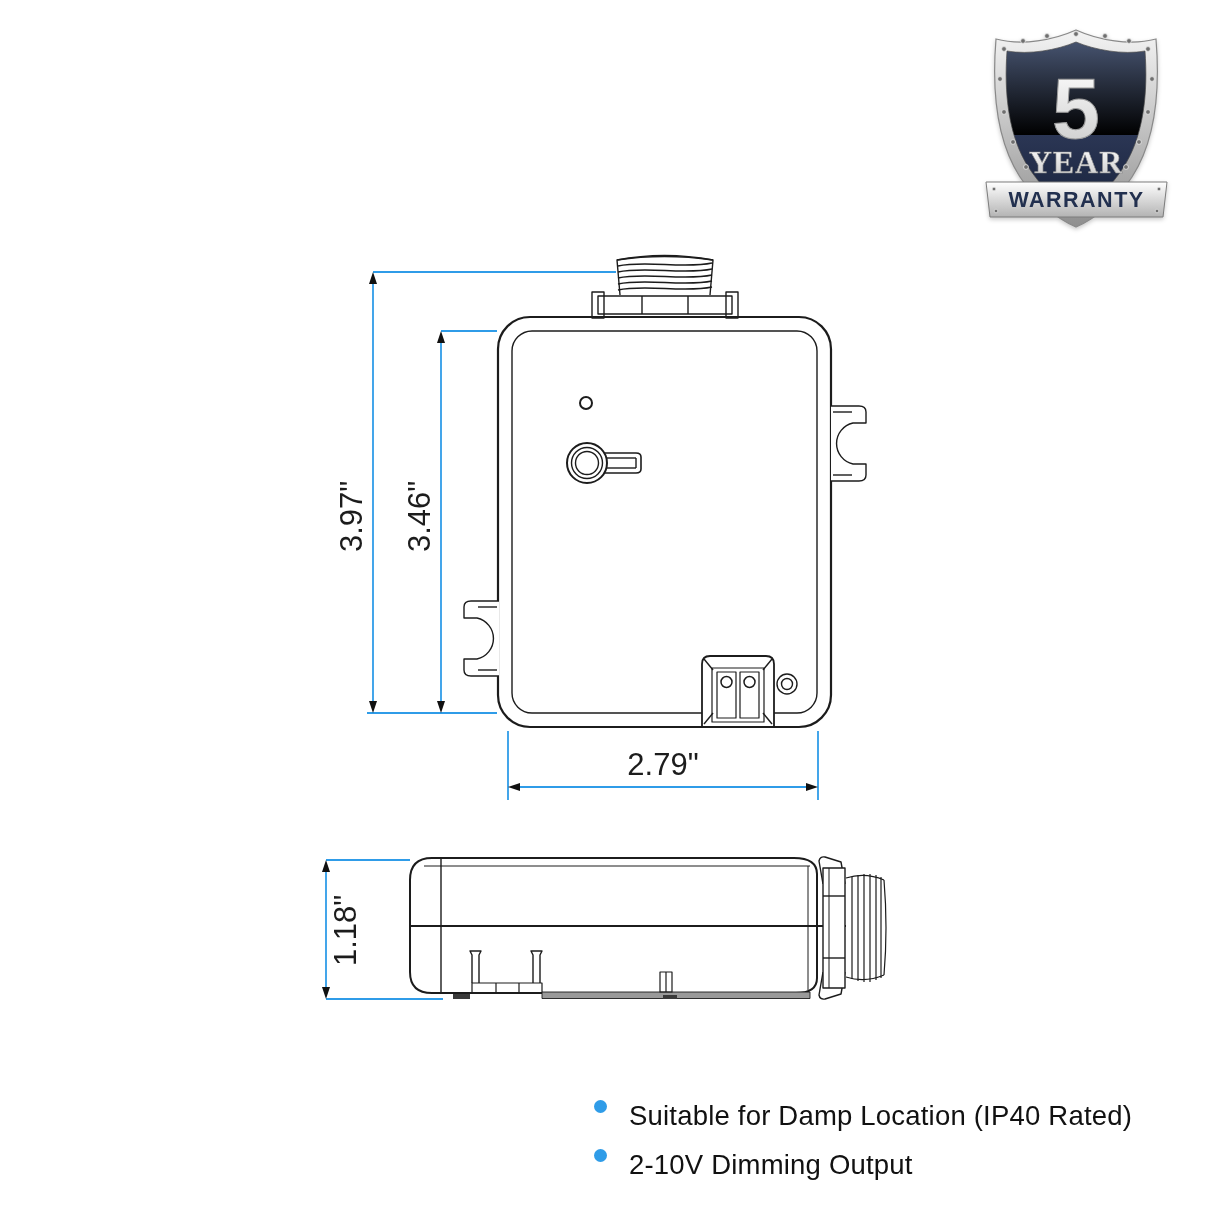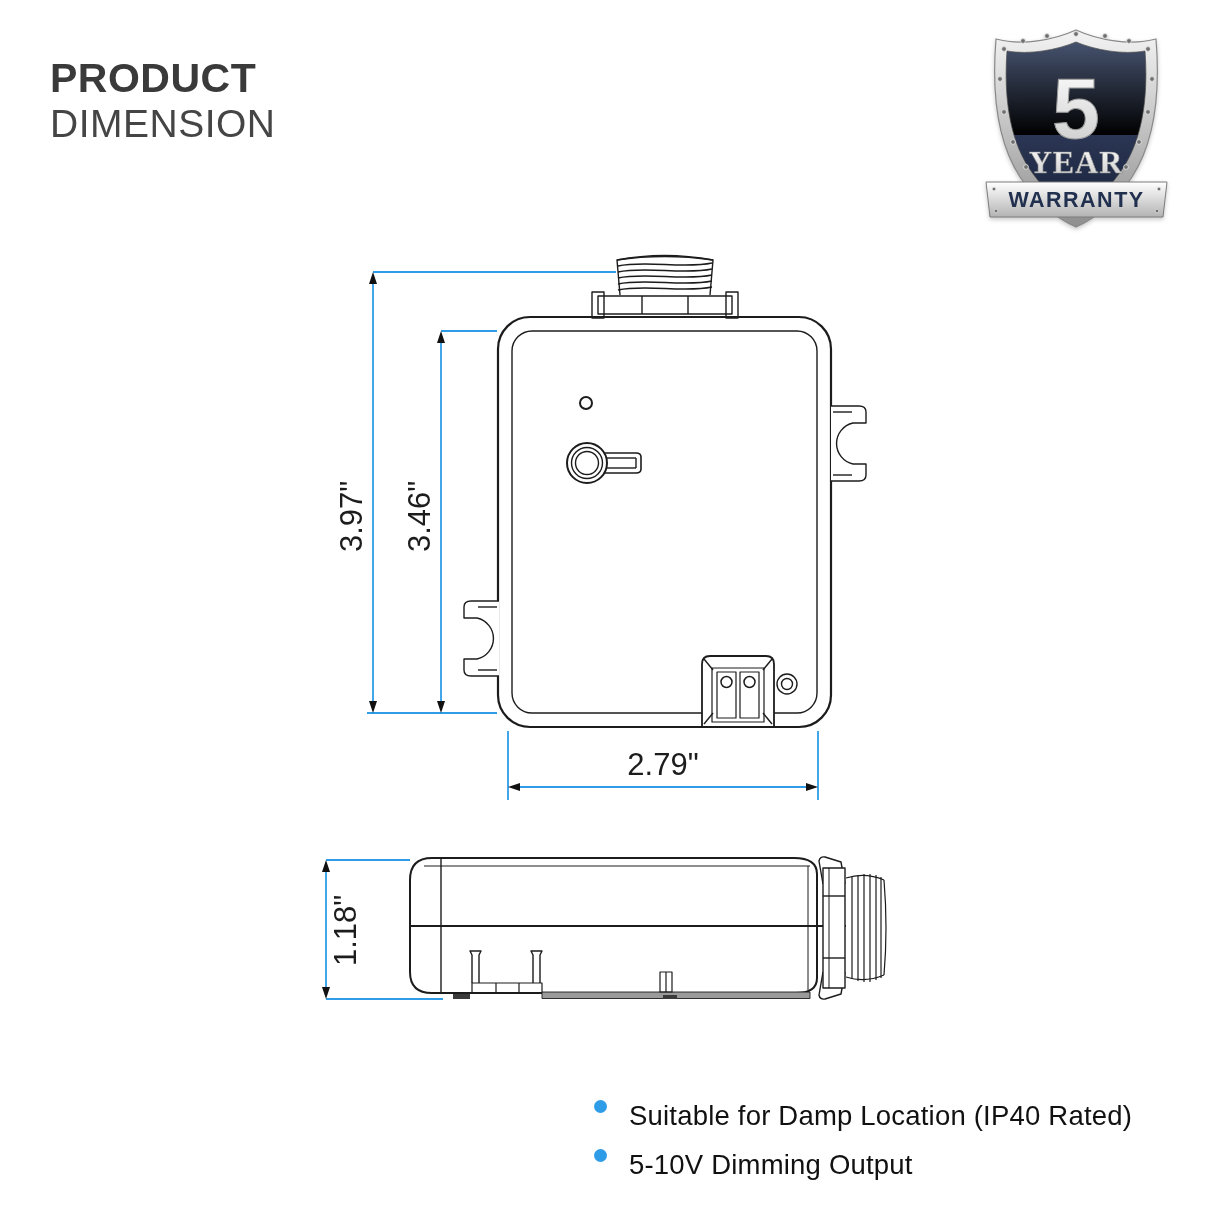--- a/index.html
+++ b/index.html
@@ -19,24 +19,20 @@
   .features{position:absolute;left:594px;top:1100px;}
   .feature{display:flex;align-items:flex-start;margin-bottom:17px;}
   .feature .dot{width:13px;height:13px;border-radius:50%;background:#2f9ce8;margin-right:22px;flex:0 0 auto;}
   .feature .txt{font-size:27.5px;color:#111;letter-spacing:0.2px;}
 </style>
 </head>
 <body>
 
 <div class="canvas">
 
-  <div class="title">
-    <div class="l1">PRODUCT</div>
-    <div class="l2">DIMENSION</div>
-  </div>
 
   <svg class="badge" width="187" height="212" viewBox="0 0 187 212">
     <defs>
       <linearGradient id="silverGrad" x1="0" y1="0" x2="0" y2="1">
         <stop offset="0" stop-color="#f4f4f4"></stop>
           <stop offset="0.45" stop-color="#c7c7c7"></stop>
         <stop offset="1" stop-color="#8e8e8e"></stop>
       </linearGradient>
       <linearGradient id="navyGrad" x1="0" y1="0" x2="0" y2="1">
         <stop offset="0" stop-color="#46536f"></stop>
@@ -238,17 +234,17 @@
     <text class="dim-label" transform="translate(356,966) rotate(-90)">1.18"</text>
   </svg>
 
   <div class="features">
     <div class="feature">
       <span class="dot"></span>
       <span class="txt">Suitable for Damp Location (IP40 Rated)</span>
     </div>
     <div class="feature">
       <span class="dot"></span>
-      <span class="txt">5-10V Dimming Output</span>
+      <span class="txt">2-10V Dimming Output</span>
     </div>
   </div>
 
 </div>
 
 </body></html>

